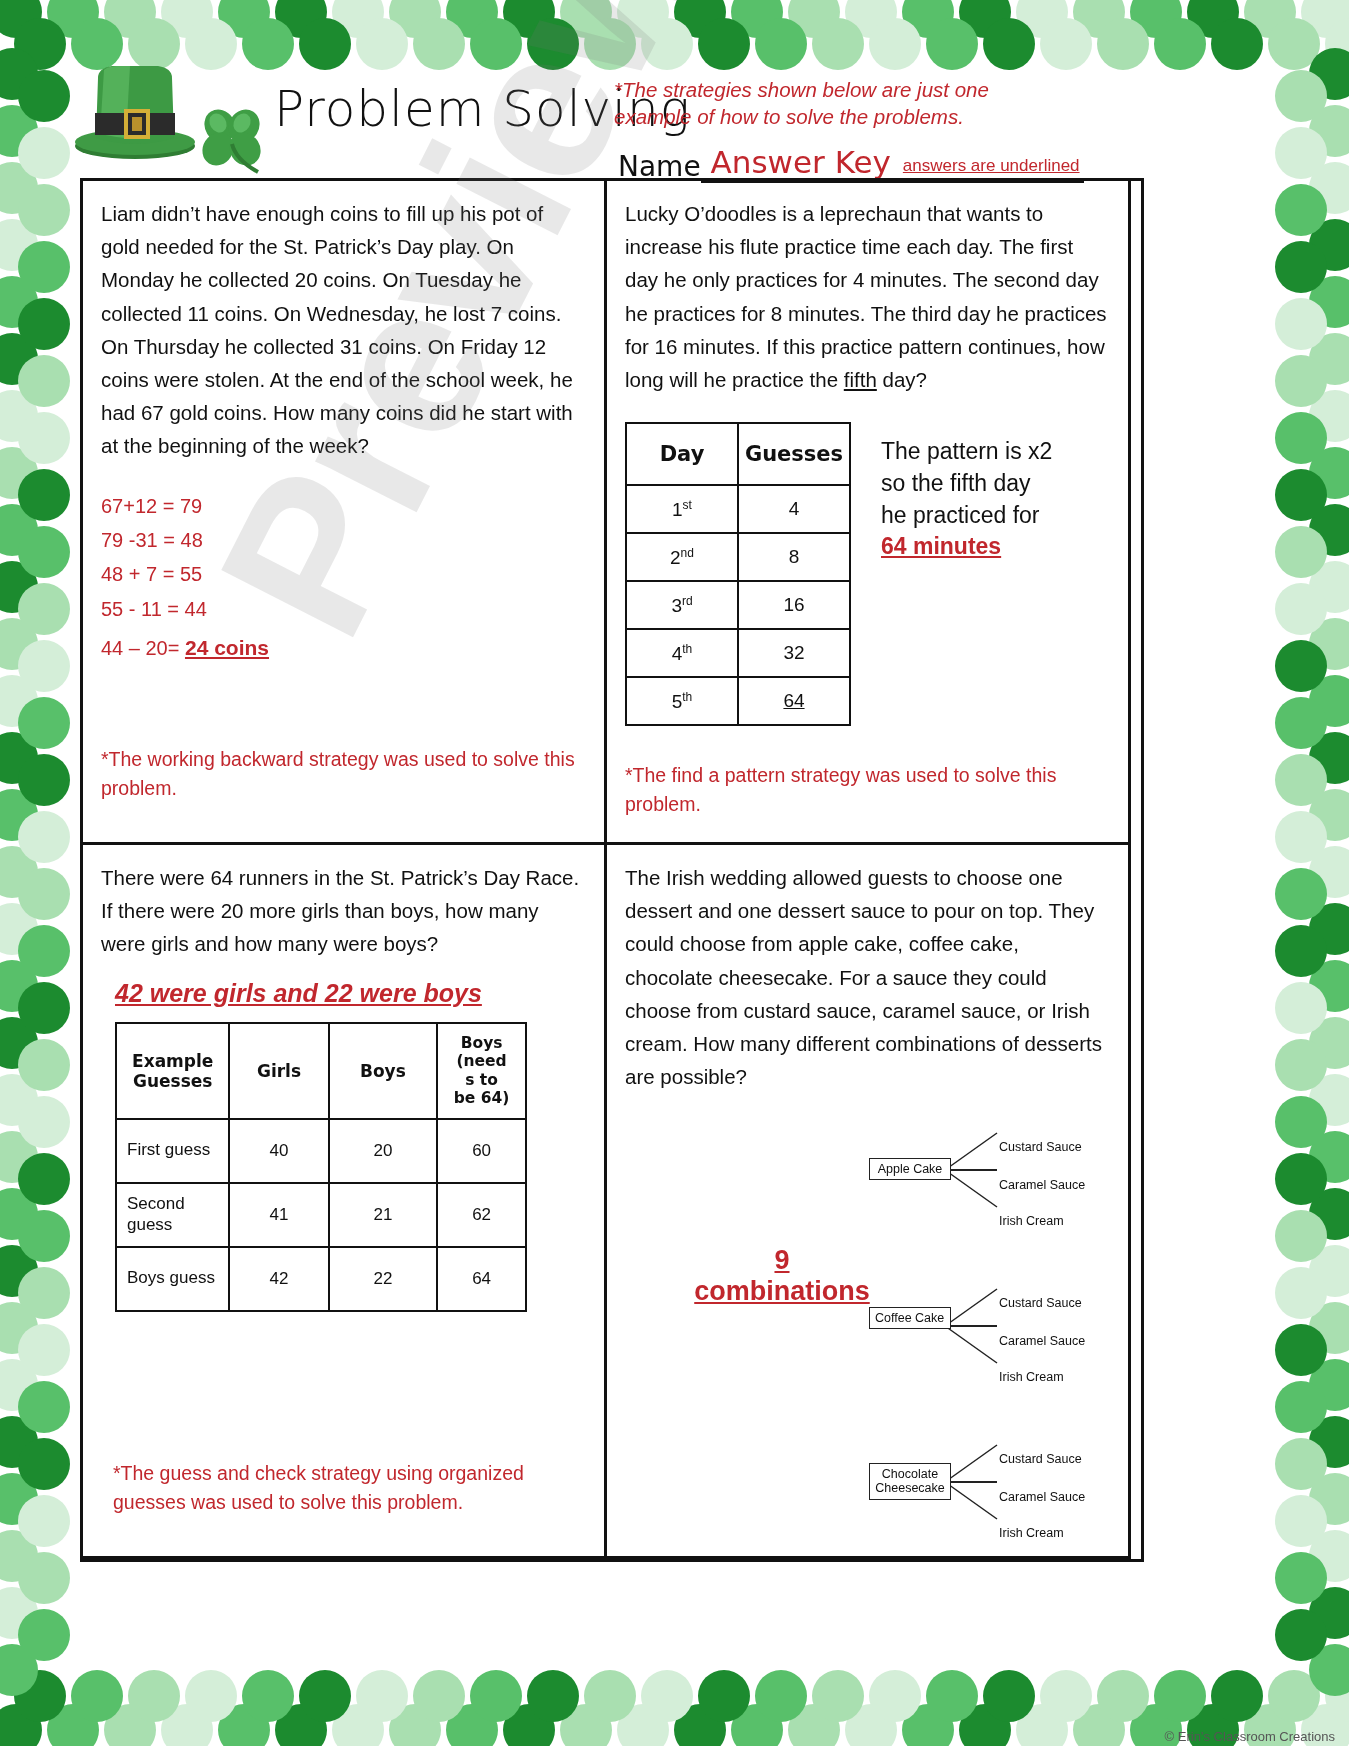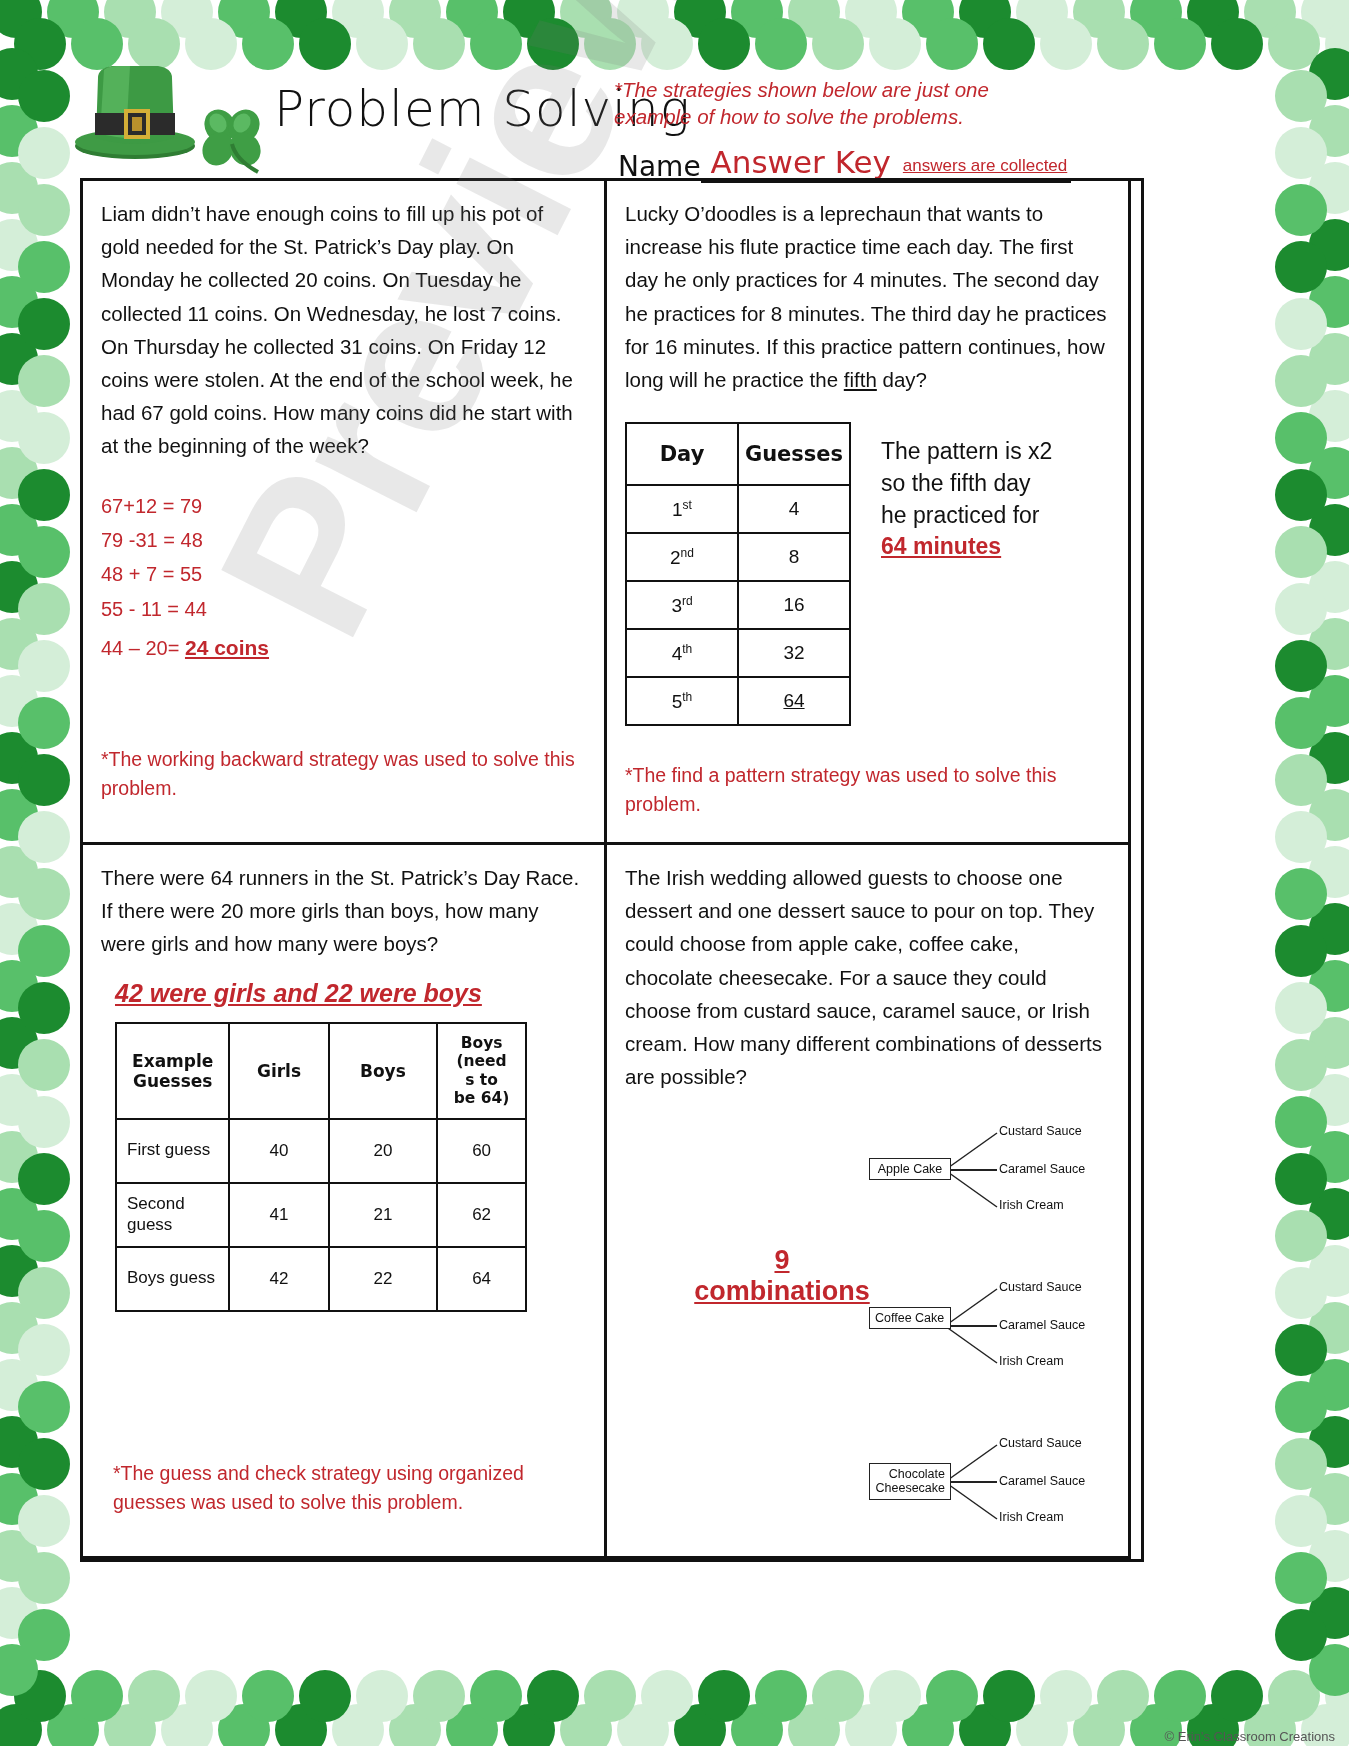--- a/index.html
+++ b/index.html
@@ -65,21 +65,21 @@
   .t-guess th{font-size:17px;font-weight:bold;height:92px;font-family:"DejaVu Sans",sans-serif;line-height:1.18;}
   .t-guess td{font-size:17px;height:60px;font-family:"Liberation Sans",sans-serif;}
   .t-guess td.rowlabel{text-align:left;padding-left:10px;line-height:1.2;font-size:17px;}
 
   .bigans{color:#c1272d;font-weight:bold;text-decoration:underline;font-size:25px;font-style:italic;}
 
   
   .tree{position:absolute;}
   .tnode{position:absolute;border:1.4px solid #222;font-size:12.5px;color:#111;
          padding:3px 5px;background:#fff;line-height:1.15;text-align:center;}
-  .tleaf{position:absolute;font-size:12.5px;color:#111;white-space:nowrap;}
+  .tleaf{position:absolute;font-size:12.5px;color:#111;white-space:nowrap;margin-top:16px;}
   .tree svg{position:absolute;left:0;top:0;overflow:visible;}
 
   .combo{position:absolute;text-align:center;color:#c1272d;}
   .combo .n{font-size:27px;font-weight:bold;text-decoration:underline;display:block;}
   .combo .w{font-size:27px;font-weight:bold;text-decoration:underline;display:block;}
 
   
   .watermark{
     position:absolute;left:170px;top:560px;z-index:6;
     font-size:215px;font-weight:bold;color:rgba(120,120,120,0.17);
@@ -334,21 +334,21 @@
     </svg>
 
     <div class="title">Problem Solving</div>
 
     <div class="note">*The strategies shown below are just one example of how to solve the problems.</div>
 
     <div class="name-row">
       <span class="name-label">Name</span>
       <span class="name-val-wrap">
         <span class="name-val">Answer Key</span>
-        <span class="name-sub">answers are collected</span>
+        <span class="name-sub">answers are underlined</span>
       </span>
     </div>
   </div>
 
   <div class="grid">
 
     <div class="cell">
       <div class="ptext">Liam didn’t have enough coins to fill up his pot of gold needed for the St. Patrick’s Day play. On Monday he collected 20 coins. On Tuesday he collected 11 coins. On Wednesday, he lost 7 coins. On Thursday he collected 31 coins. On Friday 12 coins were stolen. At the end of the school week, he had 67 gold coins. How many coins did he start with at the beginning of the week?</div>
 
       <div class="work">
@@ -485,21 +485,21 @@
         <div class="tleaf" style="left:130px;top:47px;">Caramel Sauce</div>
         <div class="tleaf" style="left:130px;top:83px;">Irish Cream</div>
       </div>
 
       <div class="tree" style="left:262px;top:582px;width:240px;height:110px;">
         <svg width="240" height="110">
           <line x1="76" y1="55" x2="128" y2="18" stroke="#222" stroke-width="1.5"></line>
           <line x1="76" y1="55" x2="128" y2="55" stroke="#222" stroke-width="1.8"></line>
           <line x1="76" y1="55" x2="128" y2="92" stroke="#222" stroke-width="1.5"></line>
         </svg>
-        <div class="tnode" style="left:0px;top:36px;width:70px;text-align:right;">Chocolate Cheesecake</div>
+        <div class="tnode" style="left:0px;top:36px;width:70px;text-align:center;">Chocolate Cheesecake</div>
         <div class="tleaf" style="left:130px;top:9px;">Custard Sauce</div>
         <div class="tleaf" style="left:130px;top:47px;">Caramel Sauce</div>
         <div class="tleaf" style="left:130px;top:83px;">Irish Cream</div>
       </div>
 
     </div>
 
   </div>
 </div>
 

